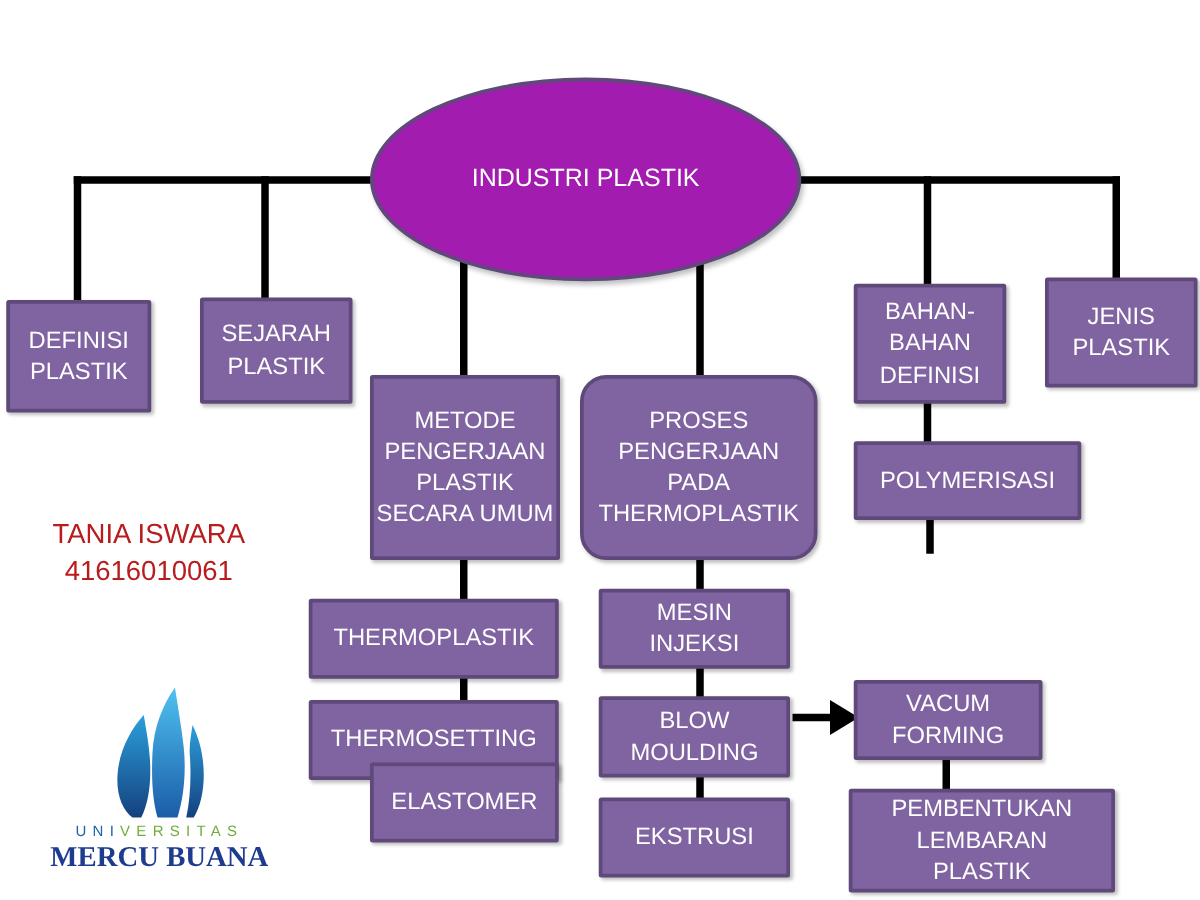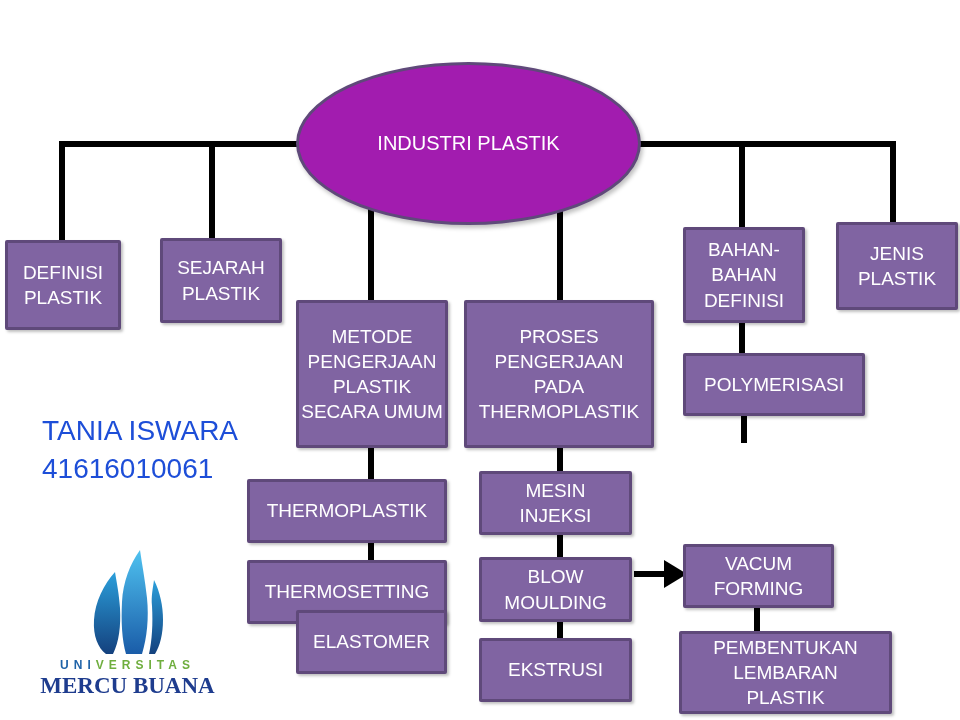--- a/index.html
+++ b/index.html
@@ -18,26 +18,26 @@
   .ellipse{
     position:absolute;z-index:2;box-sizing:border-box;
     left:296px;top:62px;width:345px;height:163px;
     background:#a21caf;border:3px solid #5F497A;border-radius:50%;
     color:#fff;display:flex;align-items:center;justify-content:center;
     text-align:center;font-size:20px;
     box-shadow:2px 3px 4px rgba(0,0,0,0.25);
   }
   .author{
     position:absolute;left:42px;top:412px;z-index:2;
-    color:#1d4ed8;font-size:28px;line-height:1.35;text-align:left;
+    color:#b91c1c;font-size:22px;line-height:1.35;text-align:center;
   }
   .logo{position:absolute;left:20px;top:550px;width:215px;z-index:2;text-align:center;}
   .logo .flame{display:block;margin:0 auto;}
   .logo .univ{
-    margin-top:3px;font-size:12px;font-weight:bold;letter-spacing:5px;
+    margin-top:3px;font-size:12px;font-weight:normal;letter-spacing:5px;
     white-space:nowrap;
   }
   .logo .u-blue{color:#1F63A8;}
   .logo .u-green{color:#6FAE3E;}
   .logo .mercu{
     margin-top:1px;font-family:"Liberation Serif",serif;font-weight:bold;
     font-size:23px;color:#1E3C8E;white-space:nowrap;letter-spacing:0px;
   }
 </style>
 </head>
@@ -78,21 +78,21 @@
   </div>
 
   <div class="node" style="left:160px;top:238px;width:122px;height:85px;">
     <span>SEJARAH PLASTIK</span>
   </div>
 
   <div class="node" style="left:296px;top:300px;width:152px;height:148px;">
     <span>METODE PENGERJAAN PLASTIK SECARA UMUM</span>
   </div>
 
-  <div class="node" style="left:464px;top:300px;width:190px;height:148px;">
+  <div class="node" style="left:464px;top:300px;width:190px;height:148px;border-radius:21px;">
     <span>PROSES PENGERJAAN PADA THERMOPLASTIK</span>
   </div>
 
   <div class="node" style="left:683px;top:227px;width:122px;height:96px;padding:0 14px;">
     <span>BAHAN-BAHAN DEFINISI</span>
   </div>
 
   <div class="node" style="left:836px;top:222px;width:122px;height:88px;padding:0 16px;">
     <span>JENIS PLASTIK</span>
   </div>

